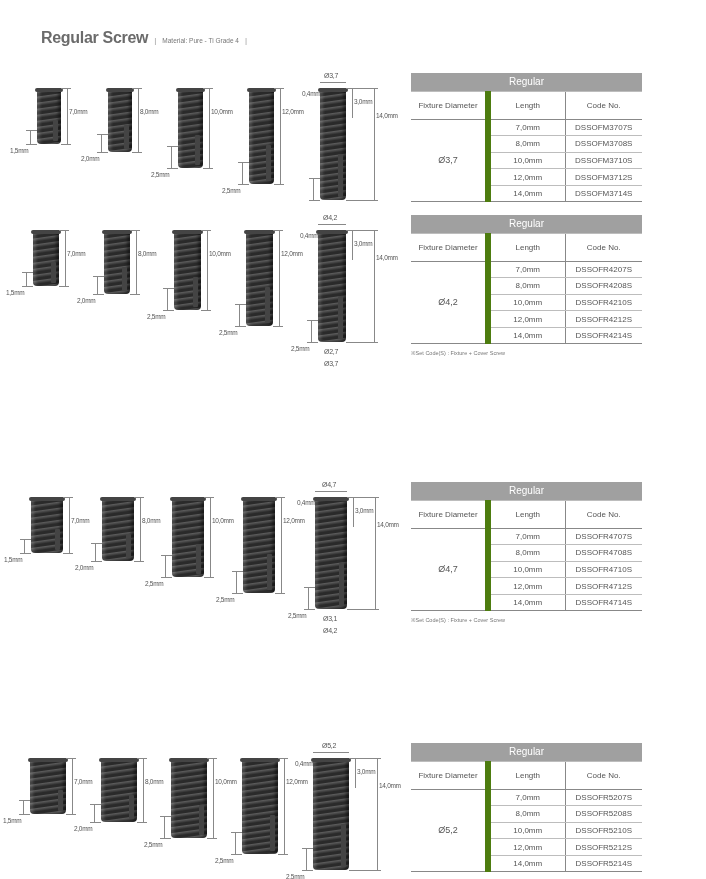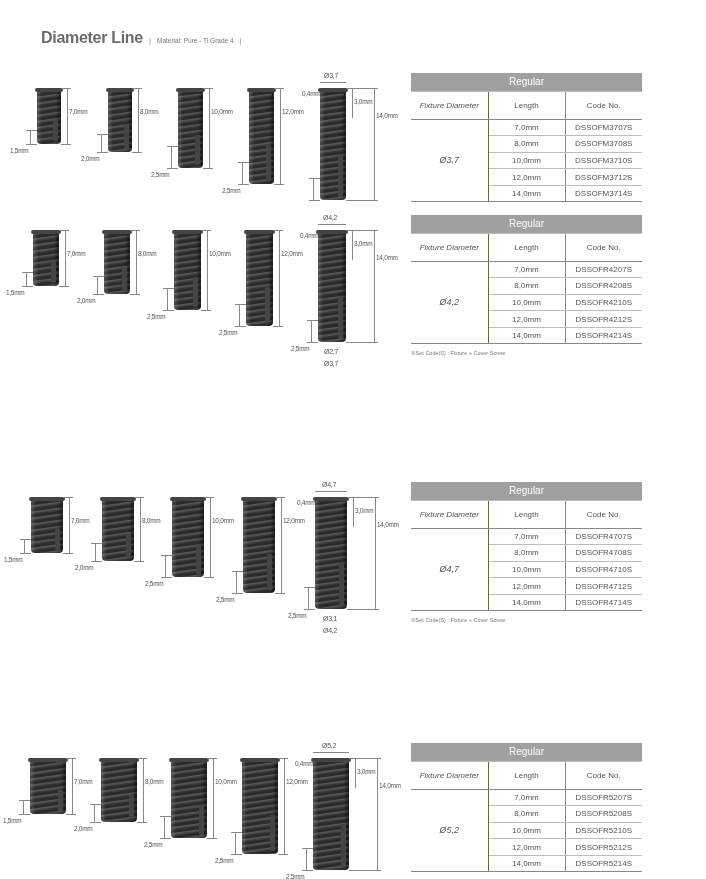--- a/index.html
+++ b/index.html
@@ -24,30 +24,30 @@
   .implant::after { content: ""; position: absolute; right: 3px; bottom: 3px; width: 5px; height: 38%; background: #444; border-radius: 1px; }
 
   .dim-line-v { position: absolute; width: 0; border-left: 1px solid #888; }
   .dim-line-h { position: absolute; height: 0; border-top: 1px solid #888; }
   .dim-label { position: absolute; font-size: 6.5px; color: #555; white-space: nowrap; letter-spacing: -0.3px; }
 
   .spec-table { position: absolute; left: 411px; width: 231px; border-collapse: collapse; font-size: 8px; color: #555; }
   .spec-table .t-head { background: #a0a0a0; color: #fff; font-size: 10px; text-align: center; height: 18px; }
   .spec-table .col-head td { height: 28px; text-align: center; border-bottom: 1px solid #888; }
   .spec-table td { text-align: center; height: 16.6px; border-bottom: 1px solid #bdbdbd; }
-  .spec-table td.c1 { width: 77px; border-right: 1px solid #4d7c0f; font-style: italic; }
+  .spec-table td.c1 { width: 77px; border-right: 6px solid #4d7c0f; }
   .spec-table td.c2 { width: 77px; border-right: 1px solid #888; }
   .spec-table tr:last-child td { border-bottom: 1px solid #888; }
   .note { position: absolute; left: 411px; font-size: 5.5px; color: #777; white-space: nowrap; }
 </style>
 </head>
 <body>
 
 <div class="header">
-  <span class="title">Diameter Line</span>
+  <span class="title">Regular Screw</span>
   <span class="sep">|</span>
   <span class="material">Material: Pure - Ti Grade 4</span>
   <span class="sep">|</span>
 </div>
 
 <div id="sections">
     <div class="section" style="top: 62px;">
       <div class="implant-area">
         <div class="implant" style="left: 37px; top: 26px; width: 24px; height: 56px;"></div>
         <div class="dim-line-v" style="left: 67px; top: 26px; height: 56px;"></div>

